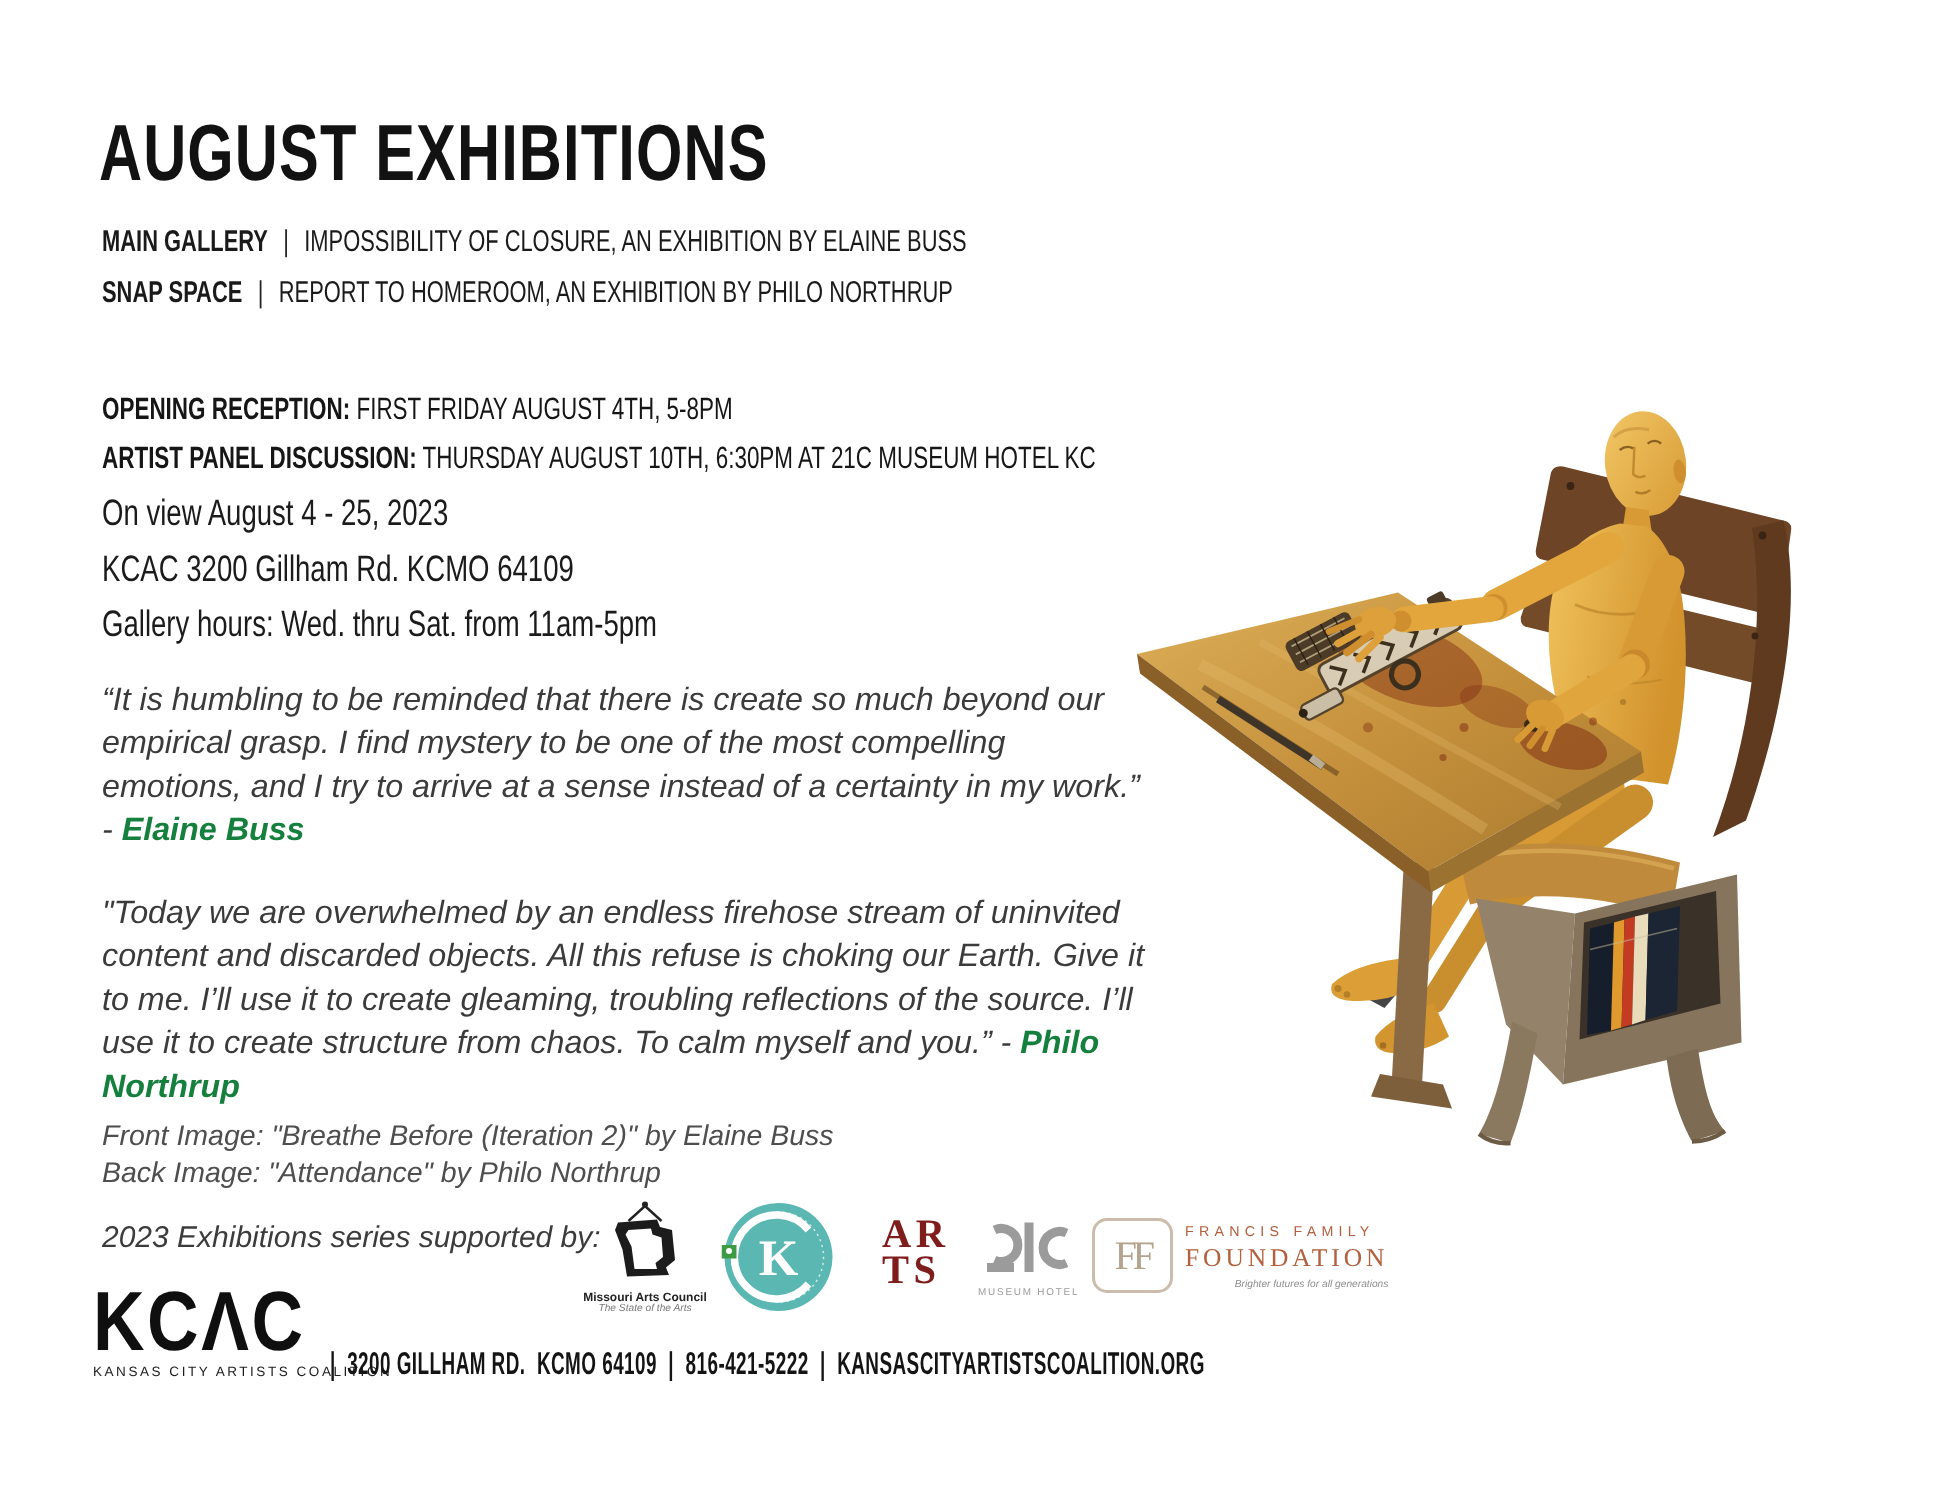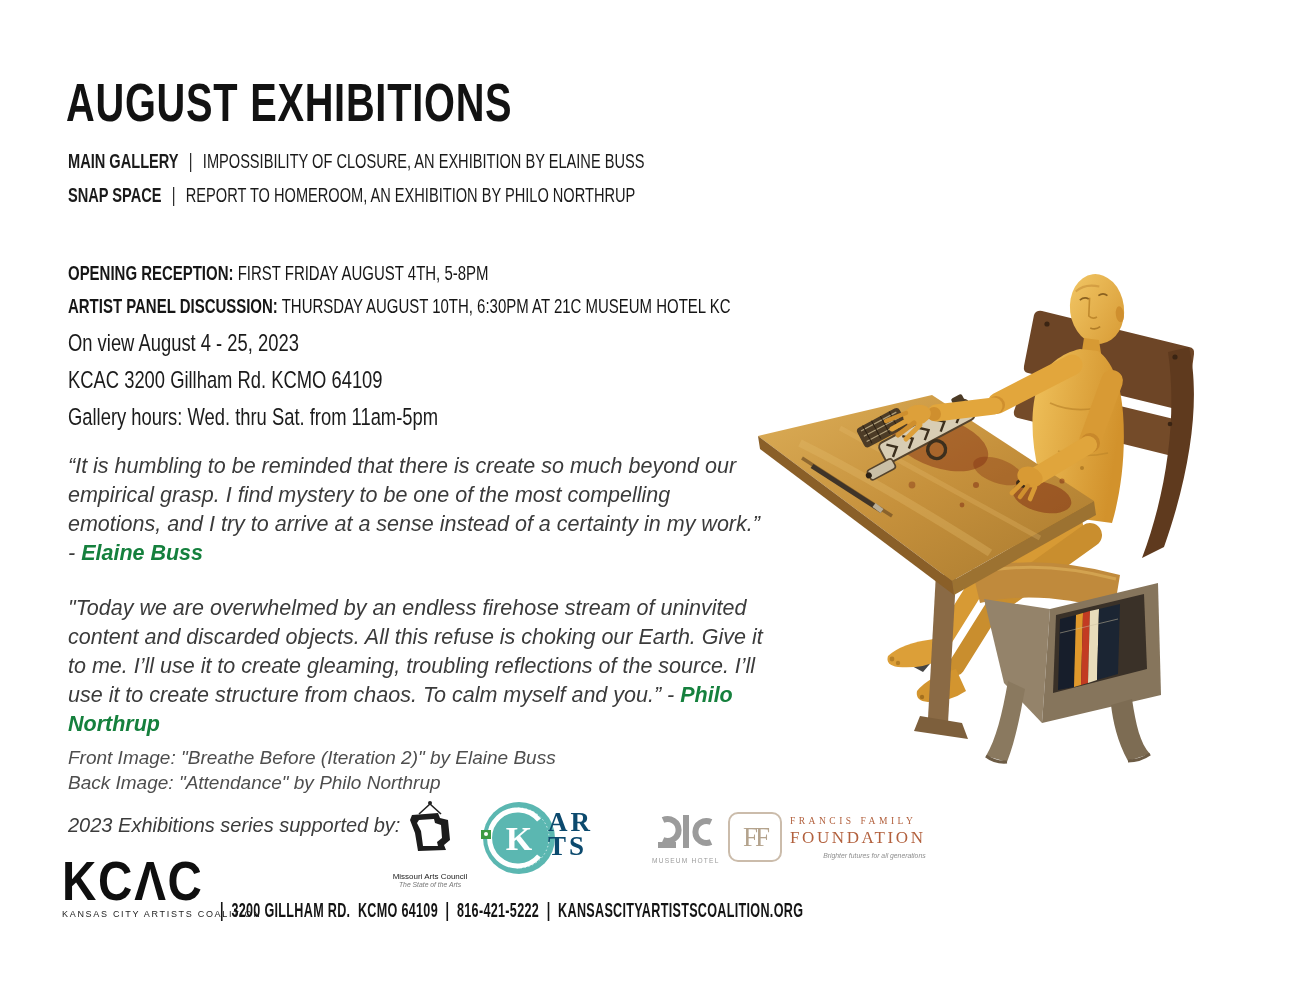--- a/index.html
+++ b/index.html
@@ -27,33 +27,33 @@
   }
   .quote strong{font-weight:800;color:#15803d;}
   .q1{top:452px;}
   .q2{top:594px;}
   .credits{position:absolute;left:68px;top:746px;font-style:italic;font-size:19px;line-height:24.5px;color:#4e4e4e;}
   .supported{position:absolute;left:68px;top:814px;font-style:italic;font-size:20px;color:#3c3c3c;}
 
   
   .logo{position:absolute;}
   .mac{left:372px;top:800px;width:116px;text-align:center;}
-  .mac .nm{font-size:8px;font-weight:400;color:#222;margin-top:16px;}
+  .mac .nm{font-size:8px;font-weight:700;color:#222;margin-top:3px;}
   .mac .tg{font-size:6.8px;font-style:italic;color:#777;}
   .seal{left:481px;top:800px;}
-  .artslogo{left:548px;top:810px;font-family:"Liberation Serif",serif;font-weight:700;
-    font-size:27px;line-height:24px;letter-spacing:3px;color:#0c4a6e;}
+  .artslogo{left:588px;top:810px;font-family:"Liberation Serif",serif;font-weight:700;
+    font-size:27px;line-height:24px;letter-spacing:3px;color:#7f1d1d;}
   .mh{left:652px;top:814px;text-align:center;}
   .mh .sub{font-size:6.6px;letter-spacing:1.2px;color:#9b9b9b;margin-top:3px;}
   .fff{left:728px;top:812px;display:flex;align-items:flex-start;}
   .fff .box{width:50px;height:46px;border:2px solid #cbbcab;border-radius:10px;
     display:flex;align-items:center;justify-content:center;
     font-family:"Liberation Serif",serif;font-size:27px;color:#b4a38d;letter-spacing:-3px;}
   .fff .txt{margin-left:8px;}
-  .fff .l1{font-family:Liberation Serif, serif;font-size:9.5px;letter-spacing:3.5px;color:#b2603d;margin-top:4px;}
+  .fff .l1{font-family:Liberation Sans, sans-serif;font-size:9.5px;letter-spacing:3.5px;color:#b2603d;margin-top:4px;}
   .fff .l2{font-family:"Liberation Serif",serif;font-size:17px;letter-spacing:2.6px;color:#b2603d;margin-top:2px;}
   .fff .tg{font-size:6.8px;font-style:italic;color:#8d8d8d;text-align:right;margin-top:4px;}
 
   
   .kcac{position:absolute;left:62px;top:856px;}
   .kcac .big{font-size:56px;font-weight:700;letter-spacing:2px;color:#0f0f0f;transform:scaleX(0.85);transform-origin:0 0;white-space:nowrap;line-height:50px;}
   .kcac .sub{font-size:9px;letter-spacing:1.7px;color:#1c1c1c;margin-top:3px;white-space:nowrap;}
   .contact{
     position:absolute;left:220px;top:898px;font-size:21px;font-weight:700;color:#141414;
     white-space:pre;transform:scaleX(0.60);transform-origin:0 0;letter-spacing:0.5px;

